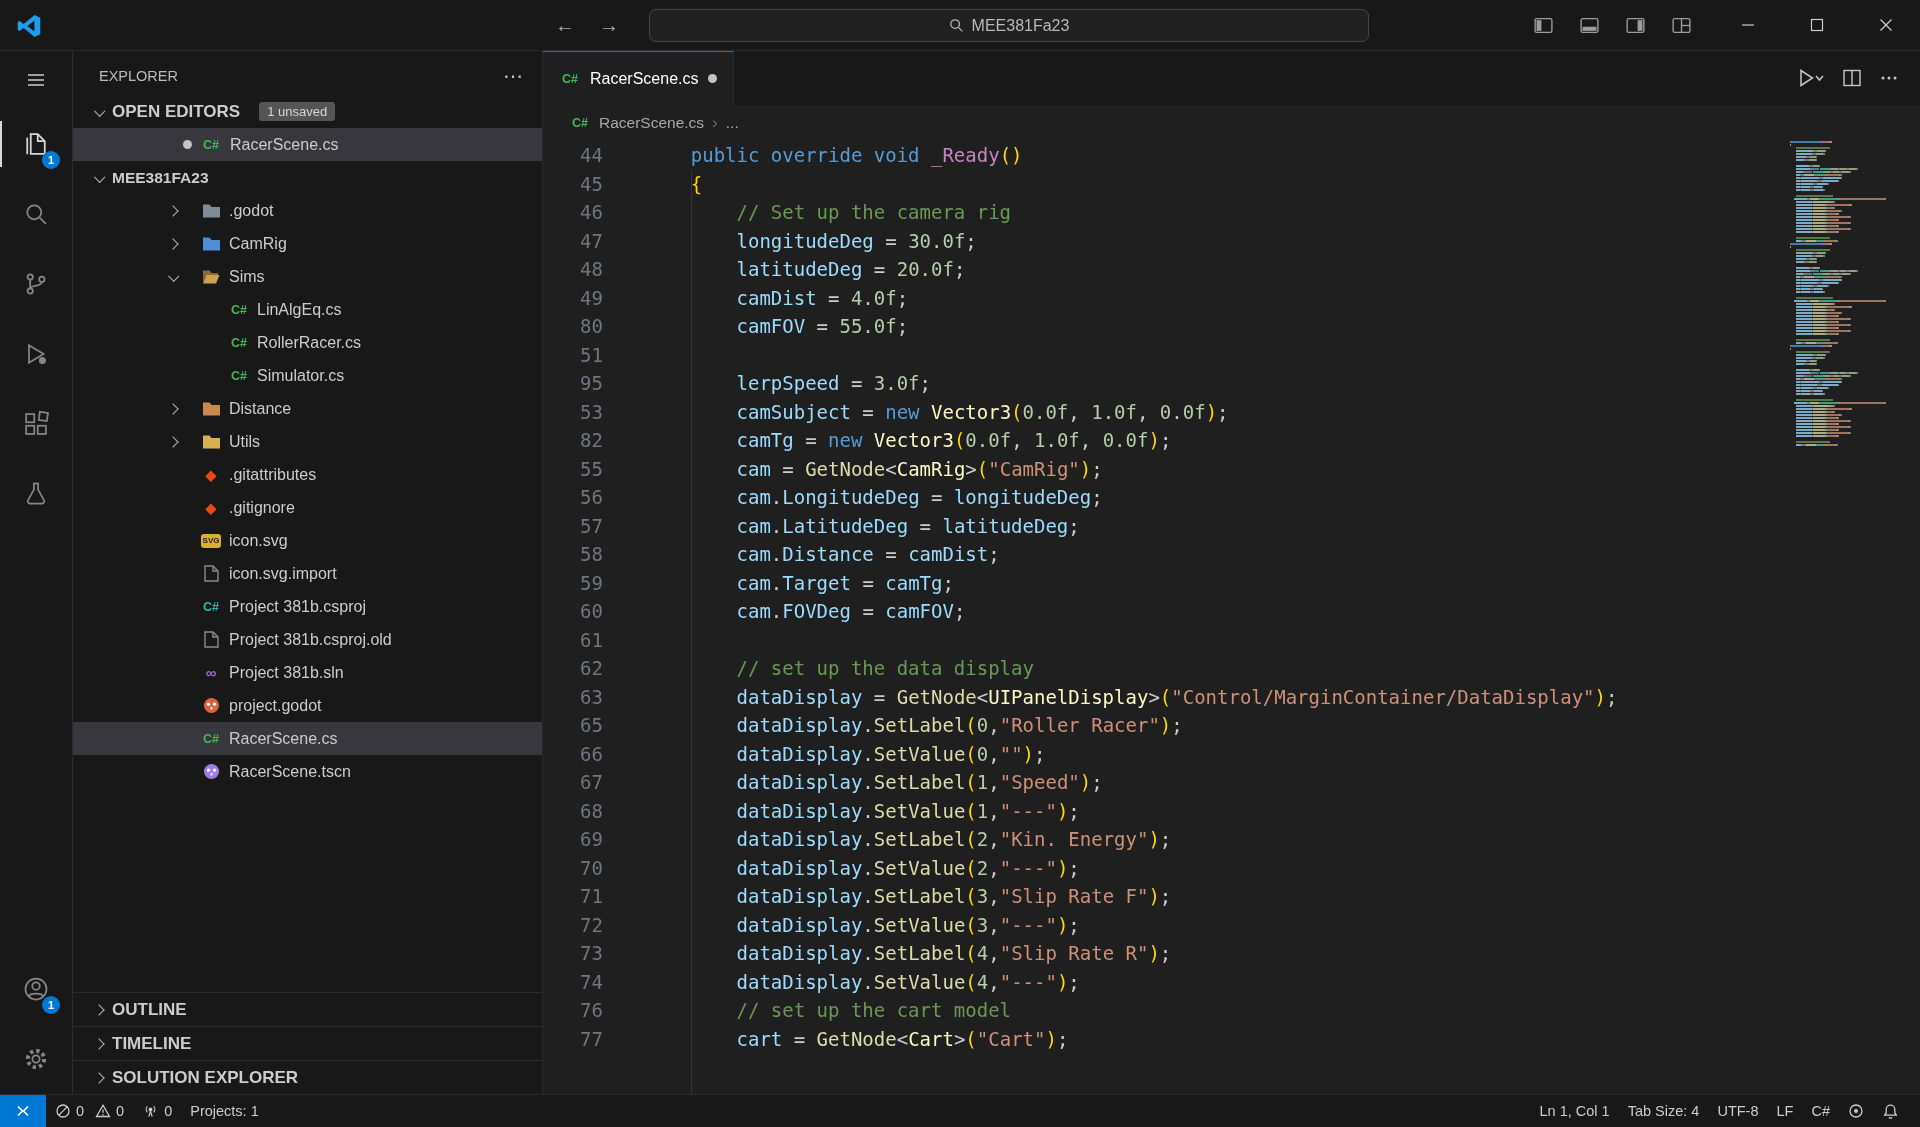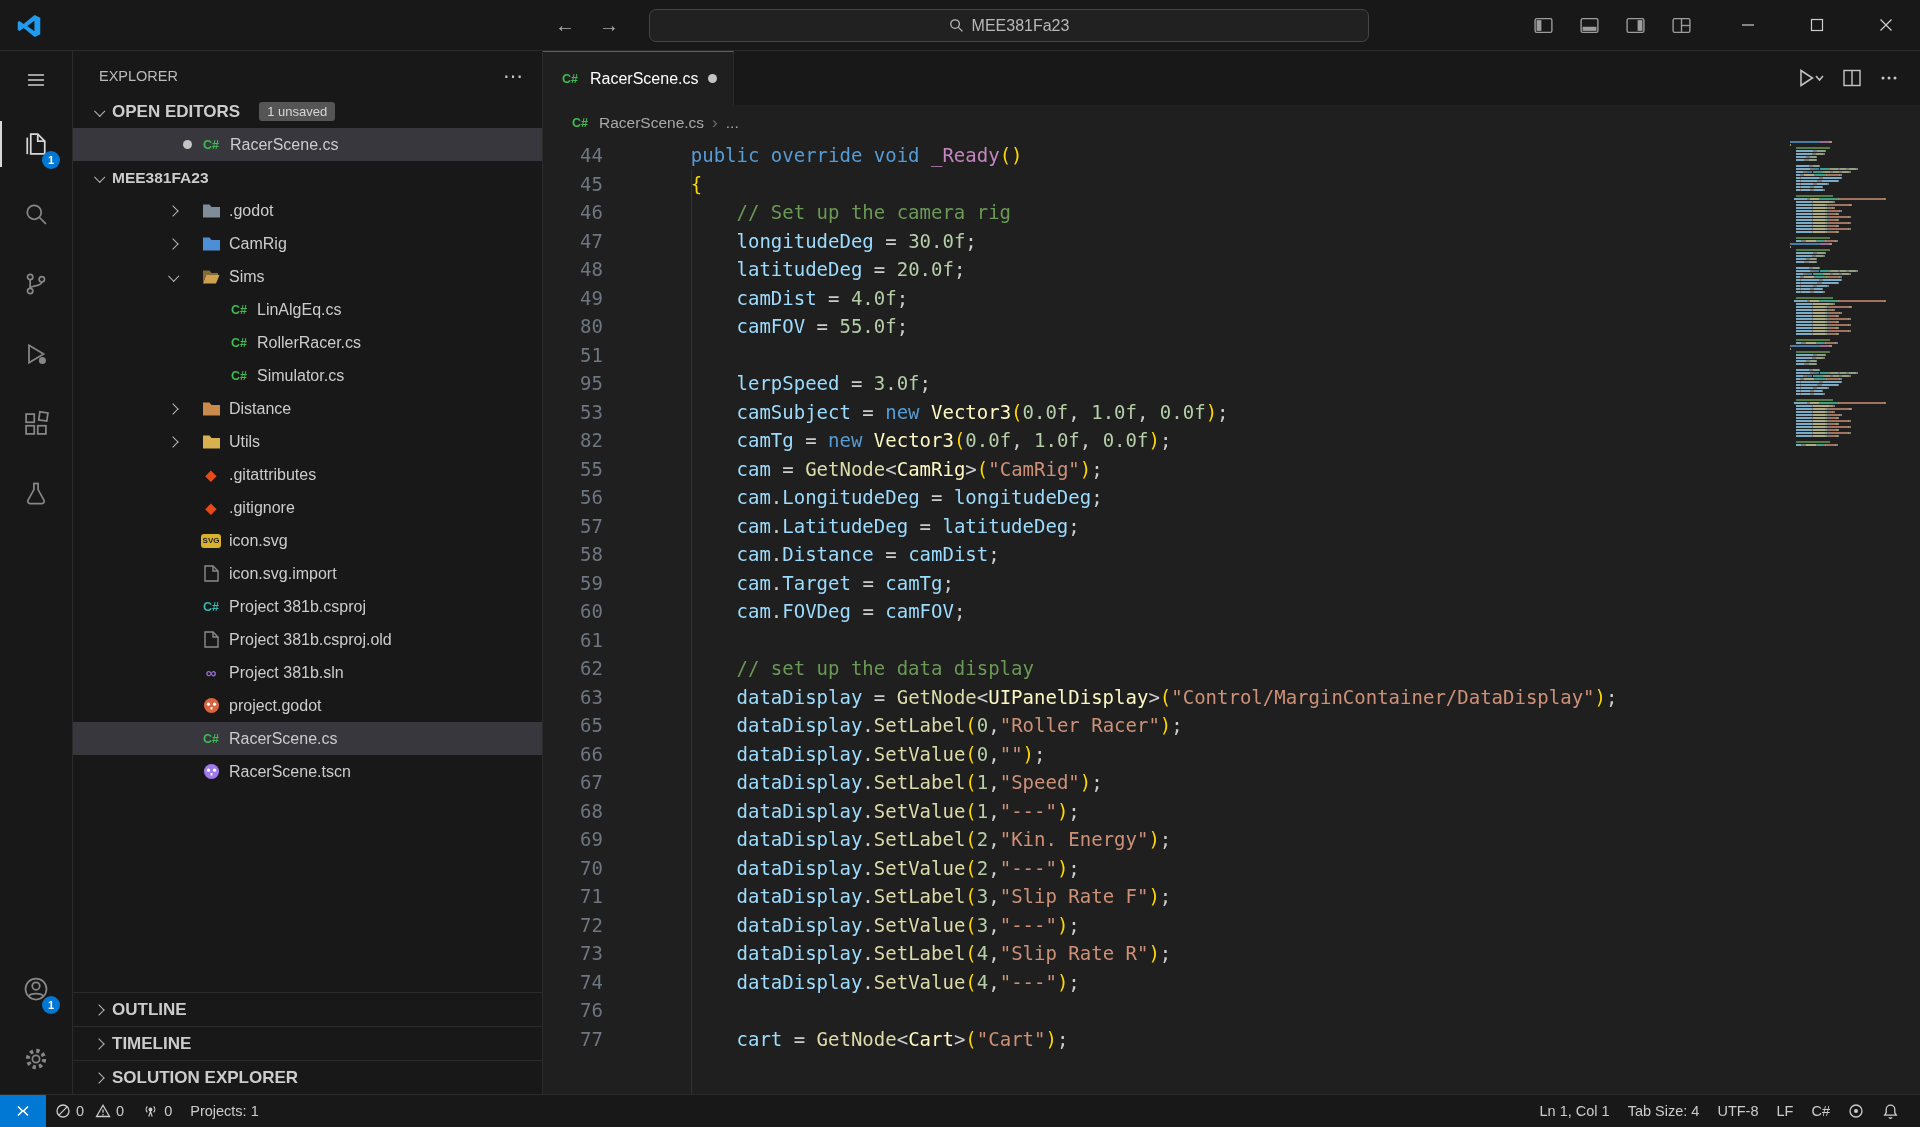--- a/index.html
+++ b/index.html
@@ -607,20 +607,21 @@
           <div class="code-line">
             <span class="ln">73</span>
             <span class="lt"><span class="tok-ws">        </span><span class="tok-var">dataDisplay</span><span class="tok-pun">.</span><span class="tok-fn">SetLabel</span><span class="tok-b1">(</span><span class="tok-num">4</span><span class="tok-pun">,</span><span class="tok-str">"Slip Rate R"</span><span class="tok-b1">)</span><span class="tok-pun">;</span></span>
           </div>
           <div class="code-line">
             <span class="ln">74</span>
             <span class="lt"><span class="tok-ws">        </span><span class="tok-var">dataDisplay</span><span class="tok-pun">.</span><span class="tok-fn">SetValue</span><span class="tok-b1">(</span><span class="tok-num">4</span><span class="tok-pun">,</span><span class="tok-str">"---"</span><span class="tok-b1">)</span><span class="tok-pun">;</span></span>
           </div>
           <div class="code-line">
             <span class="ln">76</span>
+            <span class="lt"><span class="tok-ws">        </span><span class="tok-cmt">// set up the cart model</span></span>
           </div>
           <div class="code-line">
             <span class="ln">77</span>
             <span class="lt"><span class="tok-ws">        </span><span class="tok-var">cart</span><span class="tok-pun"> = </span><span class="tok-fn">GetNode</span><span class="tok-pun">&lt;</span><span class="tok-type">Cart</span><span class="tok-pun">&gt;</span><span class="tok-b1">(</span><span class="tok-str">"Cart"</span><span class="tok-b1">)</span><span class="tok-pun">;</span></span>
           </div>
         </div>
       <div class="minimap">
           <div class="mm-line">
             <span style="width: 5.8px;"></span>
             <span style="width: 30.45px; background: rgb(86, 156, 214); opacity: 0.75;"></span>

